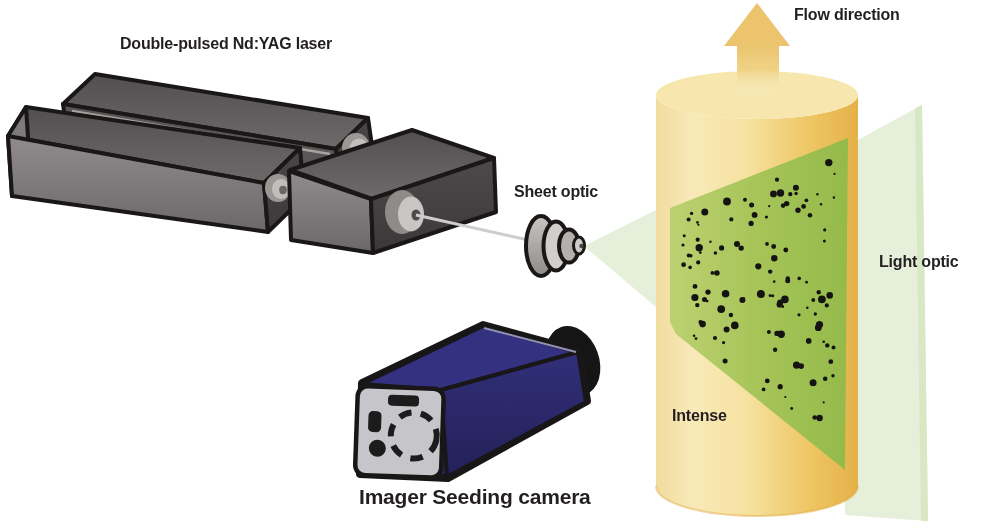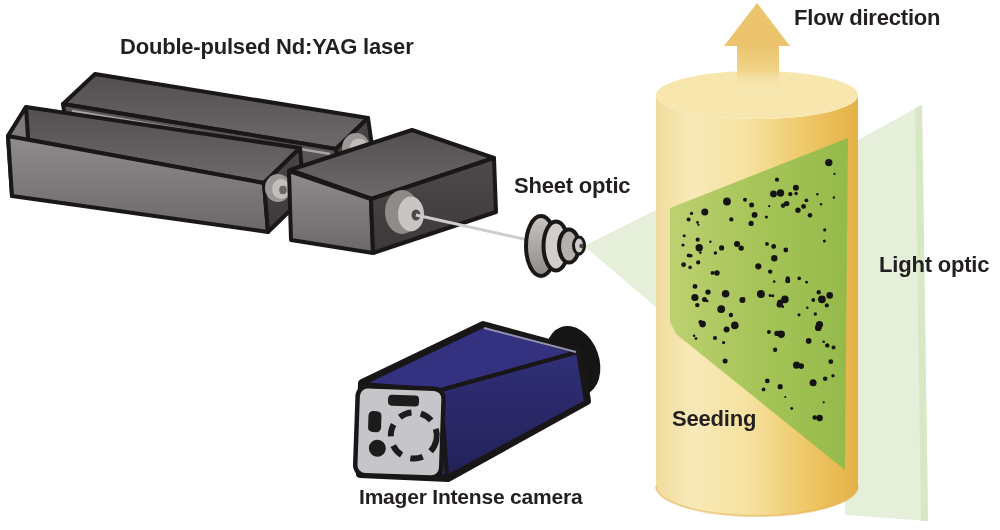--- a/index.html
+++ b/index.html
@@ -2,26 +2,26 @@
 <html><head>
 <meta charset="utf-8">
 <style>
   html,body{margin:0;padding:0;background:#ffffff;}
   #stage{
     position:relative;width:1000px;height:530px;background:#ffffff;
     overflow:hidden;font-family:"Liberation Sans",sans-serif;
   }
   #art{position:absolute;left:0;top:0;}
   .label{
-    position:absolute;font-weight:700;font-size:22px;line-height:1.1;
+    position:absolute;font-weight:700;font-size:16px;line-height:1.1;
     color:#231F20;letter-spacing:-0.2px;white-space:nowrap;
   }
   .lbl-laser{left:112px;top:35px;margin-left:8px;}
   .lbl-flow{left:794px;top:6px;}
-  .lbl-optic{left:514px;top:174px;}
+  .lbl-optic{left:514px;top:183px;}
   .lbl-sheet{left:879px;top:253px;}
   .lbl-seeding{left:672px;top:407px;}
   .lbl-camera{left:359px;top:485px;font-size:21px;}
 </style>
 </head>
 <body>
 
 <div id="stage">
 
 <svg id="art" width="1000" height="530" viewBox="0 0 1000 530" xmlns="http://www.w3.org/2000/svg">
@@ -275,16 +275,16 @@
       <circle cx="378" cy="449" r="8.5" fill="#1c1c1c"></circle>
       <circle cx="414" cy="435" r="23" fill="none" stroke="#1c1c1c" stroke-width="6" stroke-dasharray="12.5 9.5" transform="rotate(10 414 435)"></circle>
     </g>
   </g>
 </svg>
 
 <div class="label lbl-laser">Double-pulsed Nd:YAG laser</div>
 <div class="label lbl-flow">Flow direction</div>
 <div class="label lbl-optic">Sheet optic</div>
 <div class="label lbl-sheet">Light optic</div>
-<div class="label lbl-seeding">Seeding</div>
-<div class="label lbl-camera">Imager Intense camera</div>
+<div class="label lbl-seeding">Intense</div>
+<div class="label lbl-camera">Imager Seeding camera</div>
 
 </div>
 
 </body></html>

